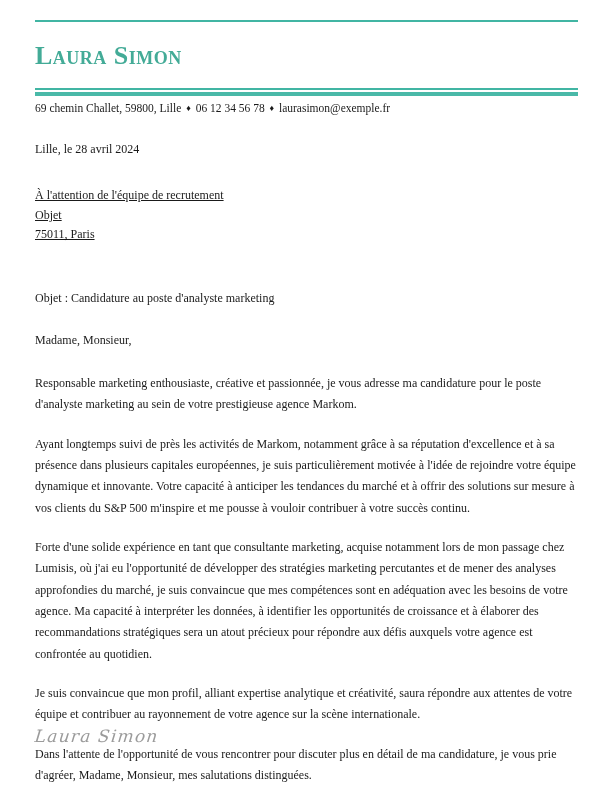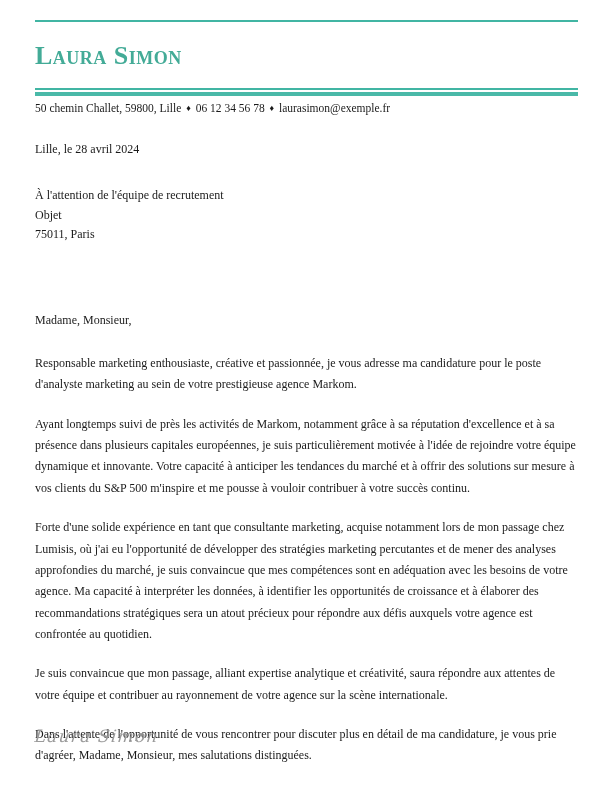--- a/index.html
+++ b/index.html
@@ -89,21 +89,21 @@
     line-height: 1.65;
     text-align: left;
   }
   .line-single {
     margin: 0;
   }
   .gap-18 { height: 18px; }
   .gap-26 { height: 26px; }
   .gap-22 { height: 22px; }
 
-  .addr-line { margin: 0; }
+  .addr-line { margin: 0; text-decoration: underline; }
 
   p.para {
     margin: 0;
     line-height: 1.78;
     font-family: Liberation Serif, serif;
   }
 
   
   .signature {
     position: absolute;
@@ -126,57 +126,58 @@
   <div class="header">
     <div class="rule-top"></div>
     <div class="name">Laura Simon</div>
     <div class="rule-group">
       <div class="rule-thin"></div>
       <div class="rule-thick"></div>
     </div>
   </div>
 
   <div class="contact">
-    <span>50 chemin Challet, 59800, Lille</span>
+    <span>69 chemin Challet, 59800, Lille</span>
     <span class="diamond">♦</span>
     <span>06 12 34 56 78</span>
     <span class="diamond">♦</span>
     <span>laurasimon@exemple.fr</span>
   </div>
 
   <div class="body-block">
 
     <div class="line-single">Lille, le 28 avril 2024</div>
 
     <div class="gap-26"></div>
 
     <div class="addr-line">À l'attention de l'équipe de recrutement</div>
     <div class="addr-line">Objet</div>
     <div class="addr-line">75011, Paris</div>
 
     <div class="gap-26"></div>
     <div class="gap-18"></div>
 
+    <div class="line-single">Objet : Candidature au poste d'analyste marketing</div>
 
     <div class="gap-22"></div>
 
     <div class="line-single">Madame, Monsieur,</div>
 
     <div class="gap-22"></div>
 
     <p class="para">Responsable marketing enthousiaste, créative et passionnée, je vous adresse ma candidature pour le poste d'analyste marketing au sein de votre prestigieuse agence Markom.</p>
     <div class="gap-18"></div>
 
     <p class="para">Ayant longtemps suivi de près les activités de Markom, notamment grâce à sa réputation d'excellence et à sa présence dans plusieurs capitales européennes, je suis particulièrement motivée à l'idée de rejoindre votre équipe dynamique et innovante. Votre capacité à anticiper les tendances du marché et à offrir des solutions sur mesure à vos clients du S&amp;P 500 m'inspire et me pousse à vouloir contribuer à votre succès continu.</p>
     <div class="gap-18"></div>
 
     <p class="para">Forte d'une solide expérience en tant que consultante marketing, acquise notamment lors de mon passage chez Lumisis, où j'ai eu l'opportunité de développer des stratégies marketing percutantes et de mener des analyses approfondies du marché, je suis convaincue que mes compétences sont en adéquation avec les besoins de votre agence. Ma capacité à interpréter les données, à identifier les opportunités de croissance et à élaborer des recommandations stratégiques sera un atout précieux pour répondre aux défis auxquels votre agence est confrontée au quotidien.</p>
     <div class="gap-18"></div>
 
-    <p class="para">Je suis convaincue que mon passage, alliant expertise analytique et créativité, saura répondre aux attentes de votre équipe et contribuer au rayonnement de votre agence sur la scène internationale.</p>
+    <p class="para">Je suis convaincue que mon profil, alliant expertise analytique et créativité, saura répondre aux attentes de votre équipe et contribuer au rayonnement de votre agence sur la scène internationale.</p>
     <div class="gap-18"></div>
 
     <p class="para">Dans l'attente de l'opportunité de vous rencontrer pour discuter plus en détail de ma candidature, je vous prie d'agréer, Madame, Monsieur, mes salutations distinguées.</p>
 
   </div>
 
   <div class="signature">Laura Simon</div>
 
 </div>
 

